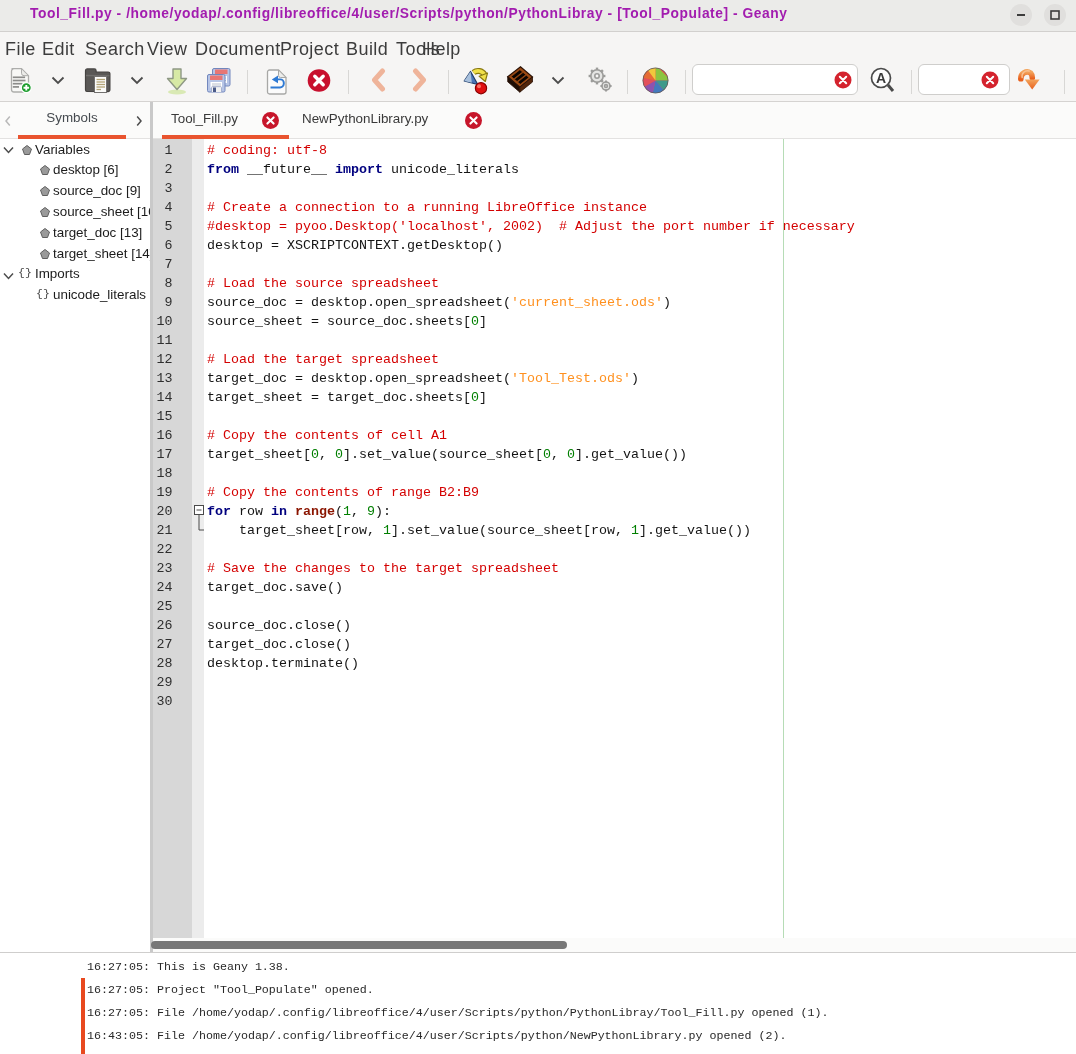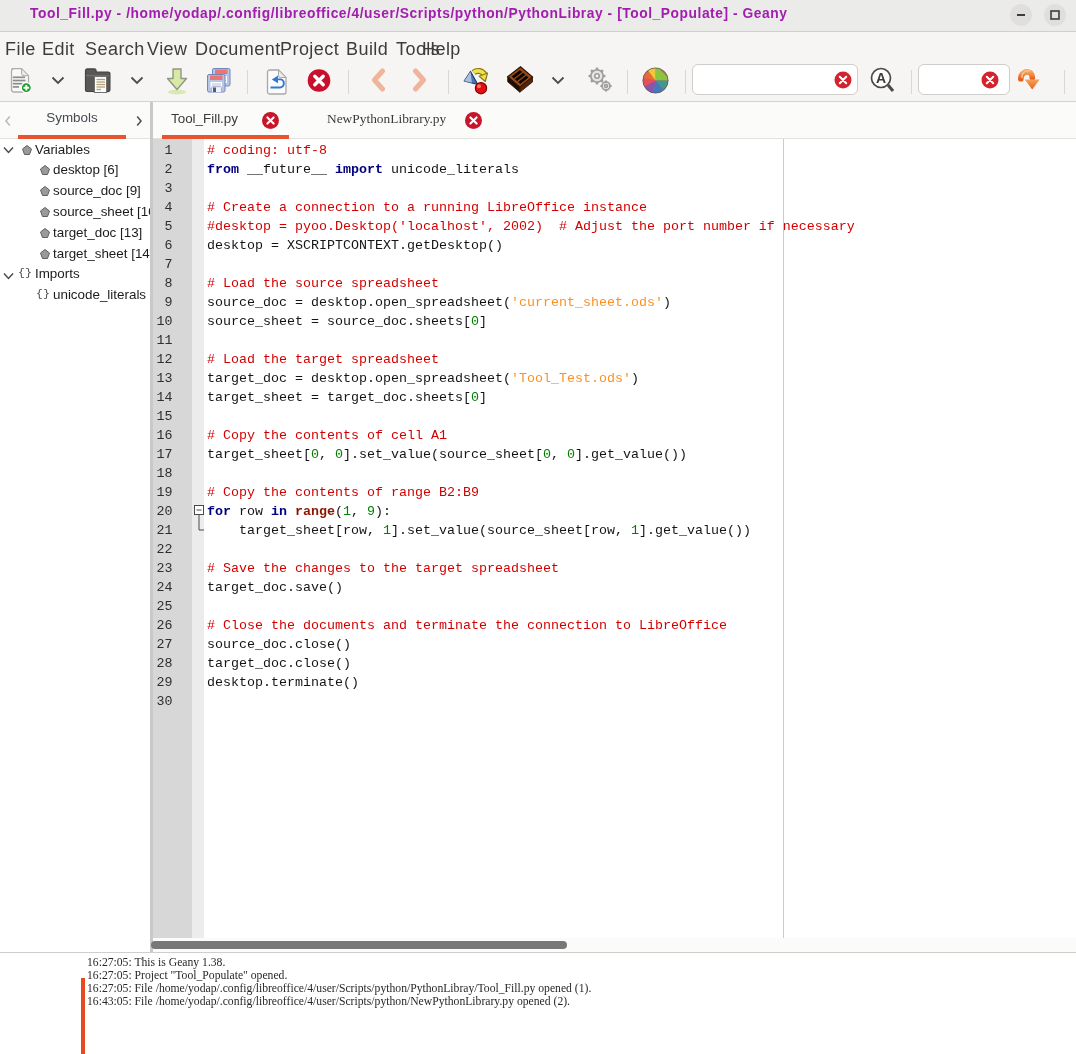--- a/index.html
+++ b/index.html
@@ -37,21 +37,21 @@
 .k2{color:#8b1500;font-weight:bold;} 
 .s{color:#ff901e;} 
 .n{color:#007f00;} 
 #hscroll{left:153px;top:938px;width:923px;height:14px;background:#fbfbfa;}
 #hthumb{left:-2px;top:3px;width:416px;height:8px;border-radius:4px;background:#787878;}
 
 #bottom{left:0;top:952px;width:1076px;height:102px;background:#ffffff;border-top:1px solid #cfcecd;}
 #btabs{left:0;top:0;width:80px;height:102px;background:#f7f6f5;border-right:1px solid #d9d8d7;}
 #statuslbl{left:16px;top:56px;font-size:13.4px;color:#3e3e3e;}
 #obar{left:81px;top:25px;width:3.5px;height:77px;background:#e8491f;}
-#msgs{left:87px;top:3px;font-family:Liberation Serif, serif;font-size:11.67px;line-height:13px;color:#282828;white-space:pre;}
+#msgs{left:87px;top:3px;font-family:Liberation Mono, monospace;font-size:11.67px;line-height:23px;color:#282828;white-space:pre;}
 
 .trow{font-size:13.4px;color:#1c1c1c;white-space:nowrap;}
 </style>
 </head>
 <body>
 
 <div id="titlebar" class="abs">
   <div id="title" class="abs">Tool_Fill.py - /home/yodap/.config/libreoffice/4/user/Scripts/python/PythonLibray - [Tool_Populate] - Geany</div>
   <div class="winbtn abs" style="left:1010px;">
     <svg width="22" height="22">
@@ -317,21 +317,21 @@
 
 <div id="editorpane" class="abs">
   <div id="tabbar" class="abs">
     <div class="tabtxt abs" style="left:18px;">Tool_Fill.py</div>
     <div class="closebtn abs" style="left:108.5px;top:9.5px;">
       <svg width="17" height="17">
           <path d="M5.4 5.4 L11.6 11.6 M11.6 5.4 L5.4 11.6" stroke="#ffffff" stroke-width="2.1" stroke-linecap="round"></path>
         </svg>
     </div>
     <div class="abs orangeline" style="left:8.5px;width:127px;"></div>
-    <div class="tabtxt abs" style="left:174px;font-family:Liberation Serif, serif;">NewPythonLibrary.py</div>
+    <div class="tabtxt abs" style="left:149px;">NewPythonLibrary.py</div>
     <div class="closebtn abs" style="left:311.5px;top:9.5px;">
       <svg width="17" height="17">
           <path d="M5.4 5.4 L11.6 11.6 M11.6 5.4 L5.4 11.6" stroke="#ffffff" stroke-width="2.1" stroke-linecap="round"></path>
         </svg>
     </div>
   </div>
   <div id="nummargin" class="abs">
     <div id="linenums" class="abs">1
 2
 3
@@ -391,21 +391,20 @@
 <span class="c"># Copy the contents of cell A1</span>
 target_sheet[<span class="n">0</span>, <span class="n">0</span>].set_value(source_sheet[<span class="n">0</span>, <span class="n">0</span>].get_value())
 
 <span class="c"># Copy the contents of range B2:B9</span>
 <span class="k">for</span> row <span class="k">in</span> <span class="k2">range</span>(<span class="n">1</span>, <span class="n">9</span>):
     target_sheet[row, <span class="n">1</span>].set_value(source_sheet[row, <span class="n">1</span>].get_value())
 
 <span class="c"># Save the changes to the target spreadsheet</span>
 target_doc.save()
 
-<span class="c"># Close the documents and terminate the connection to LibreOffice</span>
 source_doc.close()
 target_doc.close()
 desktop.terminate()
 </div>
   </div>
 </div>
 <div id="hscroll" class="abs">
     <div id="hthumb" class="abs"></div>
   </div>
 

